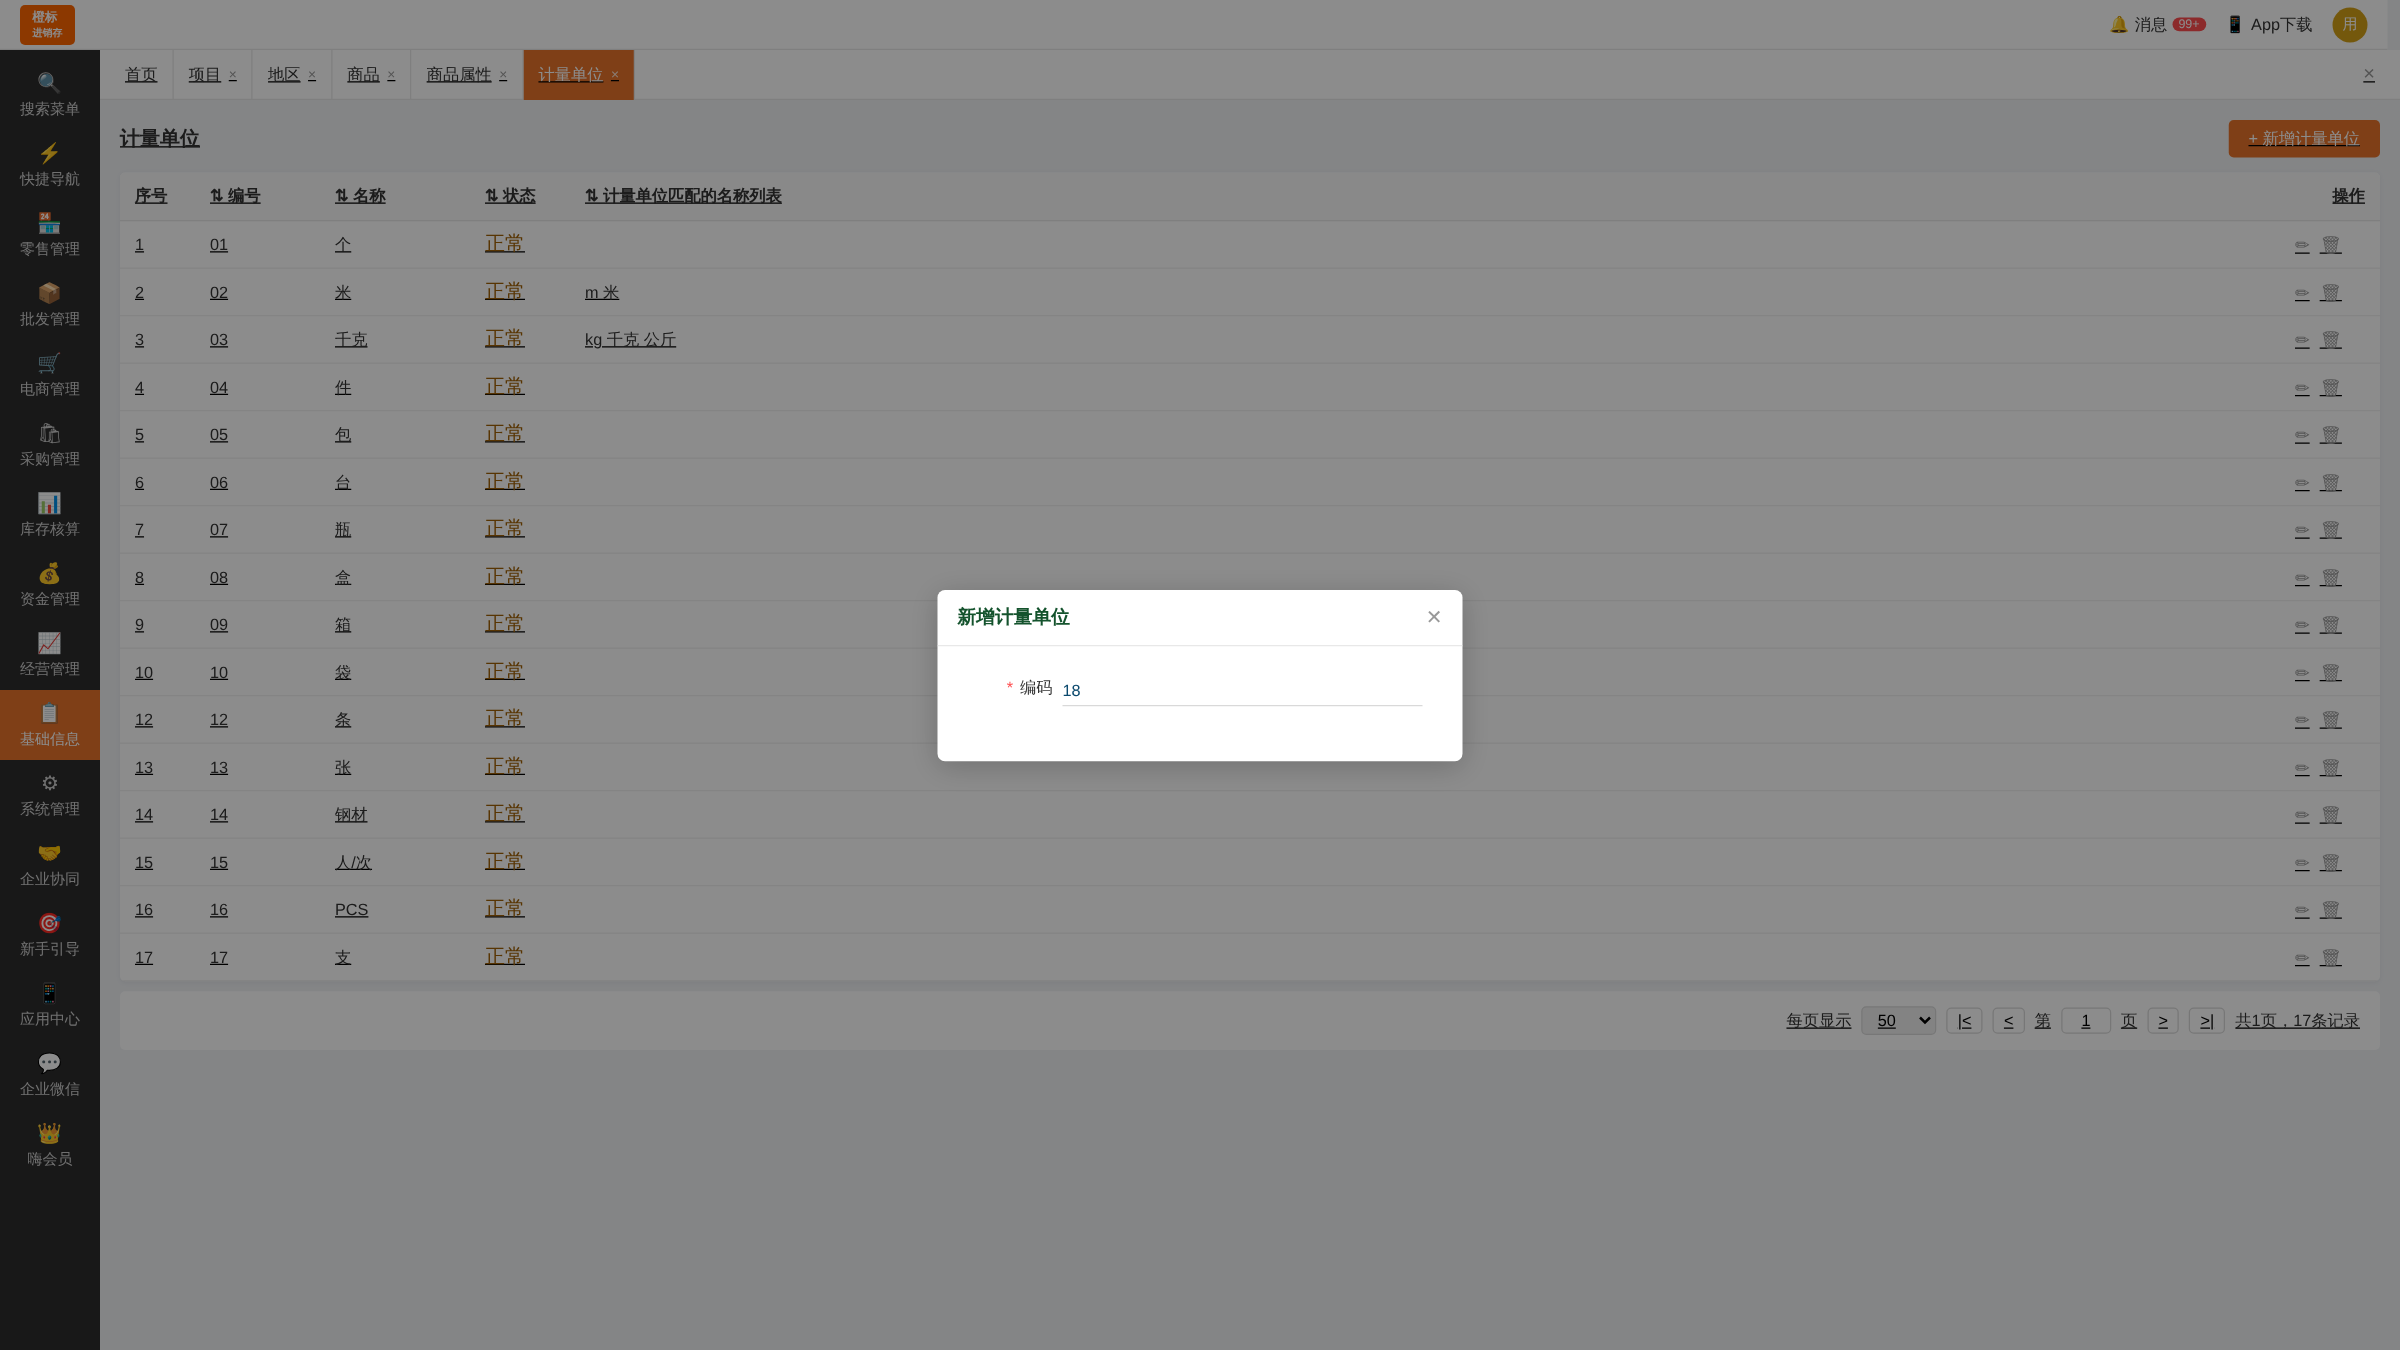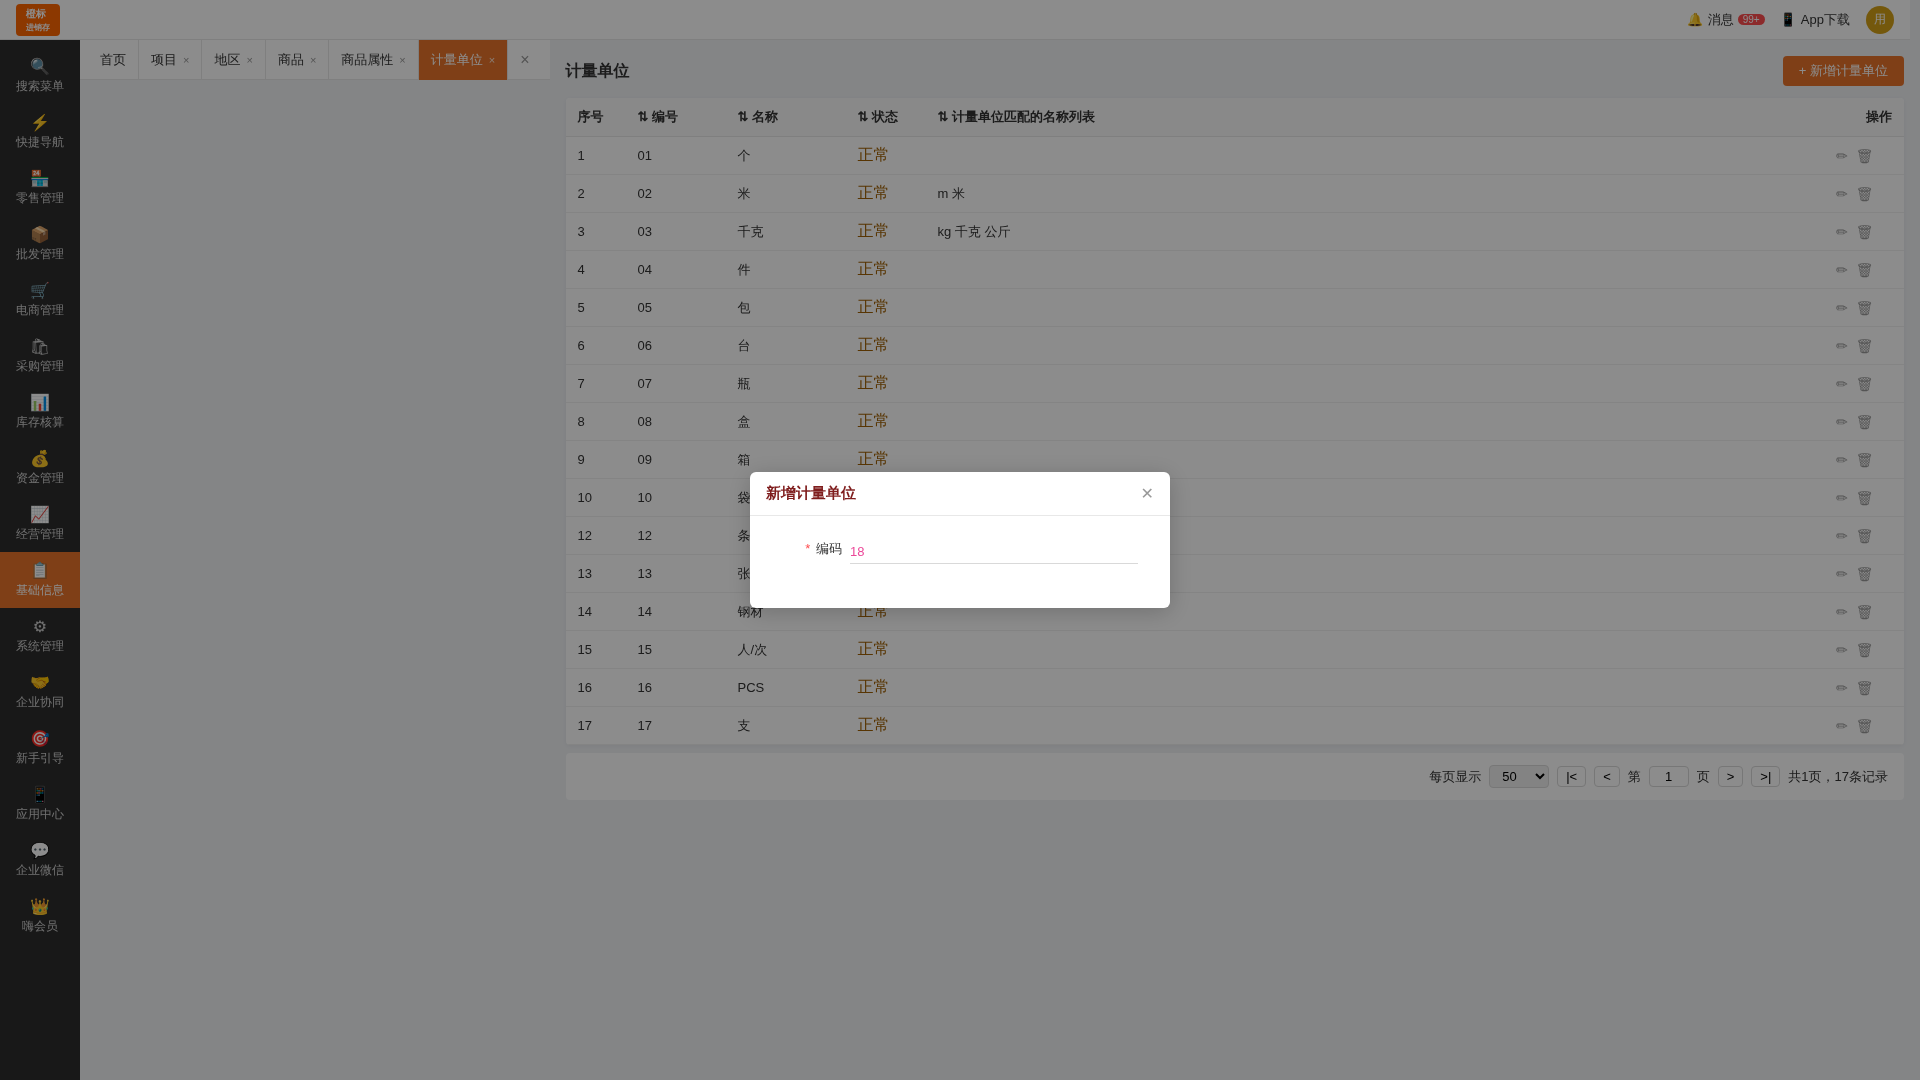--- a/index.html
+++ b/index.html
@@ -106,21 +106,22 @@
     .sidebar-icon {
       font-size: 16px;
       margin-bottom: 2px;
     }
 
     
     .main-content {
       margin-left: 80px;
       flex: 1;
       display: flex;
-      flex-direction: row;
+      flex-direction: column;
+      text-decoration: underline;
     }
 
     
     .tabs-bar {
       background: #fff;
       display: flex;
       align-items: center;
       border-bottom: 1px solid #e8e8e8;
       height: 40px;
       padding: 0 8px;
@@ -286,21 +287,21 @@
     .modal-header {
       display: flex;
       align-items: center;
       justify-content: space-between;
       padding: 12px 16px;
       border-bottom: 1px solid #e8e8e8;
     }
     .modal-title {
       font-size: 15px;
       font-weight: 600;
-      color: #7f1d1d;
+      color: #14532d;
     }
     .modal-close {
       cursor: pointer;
       color: #999;
       font-size: 16px;
     }
     .modal-body {
       padding: 24px 32px;
     }
     .form-row {
@@ -320,21 +321,21 @@
       color: #ff4d4f;
       margin-right: 2px;
     }
     .form-input {
       flex: 1;
       border: none;
       border-bottom: 1px solid #d9d9d9;
       padding: 4px 0;
       font-size: 13px;
       outline: none;
-      color: #ec4899;
+      color: #0c4a6e;
     }
     .form-input.active-input {
       border-bottom: 1px solid #e8742a;
     }
     .form-input::placeholder {
       color: #bbb;
     }
     .modal-footer {
       display: flex;
       justify-content: center;

